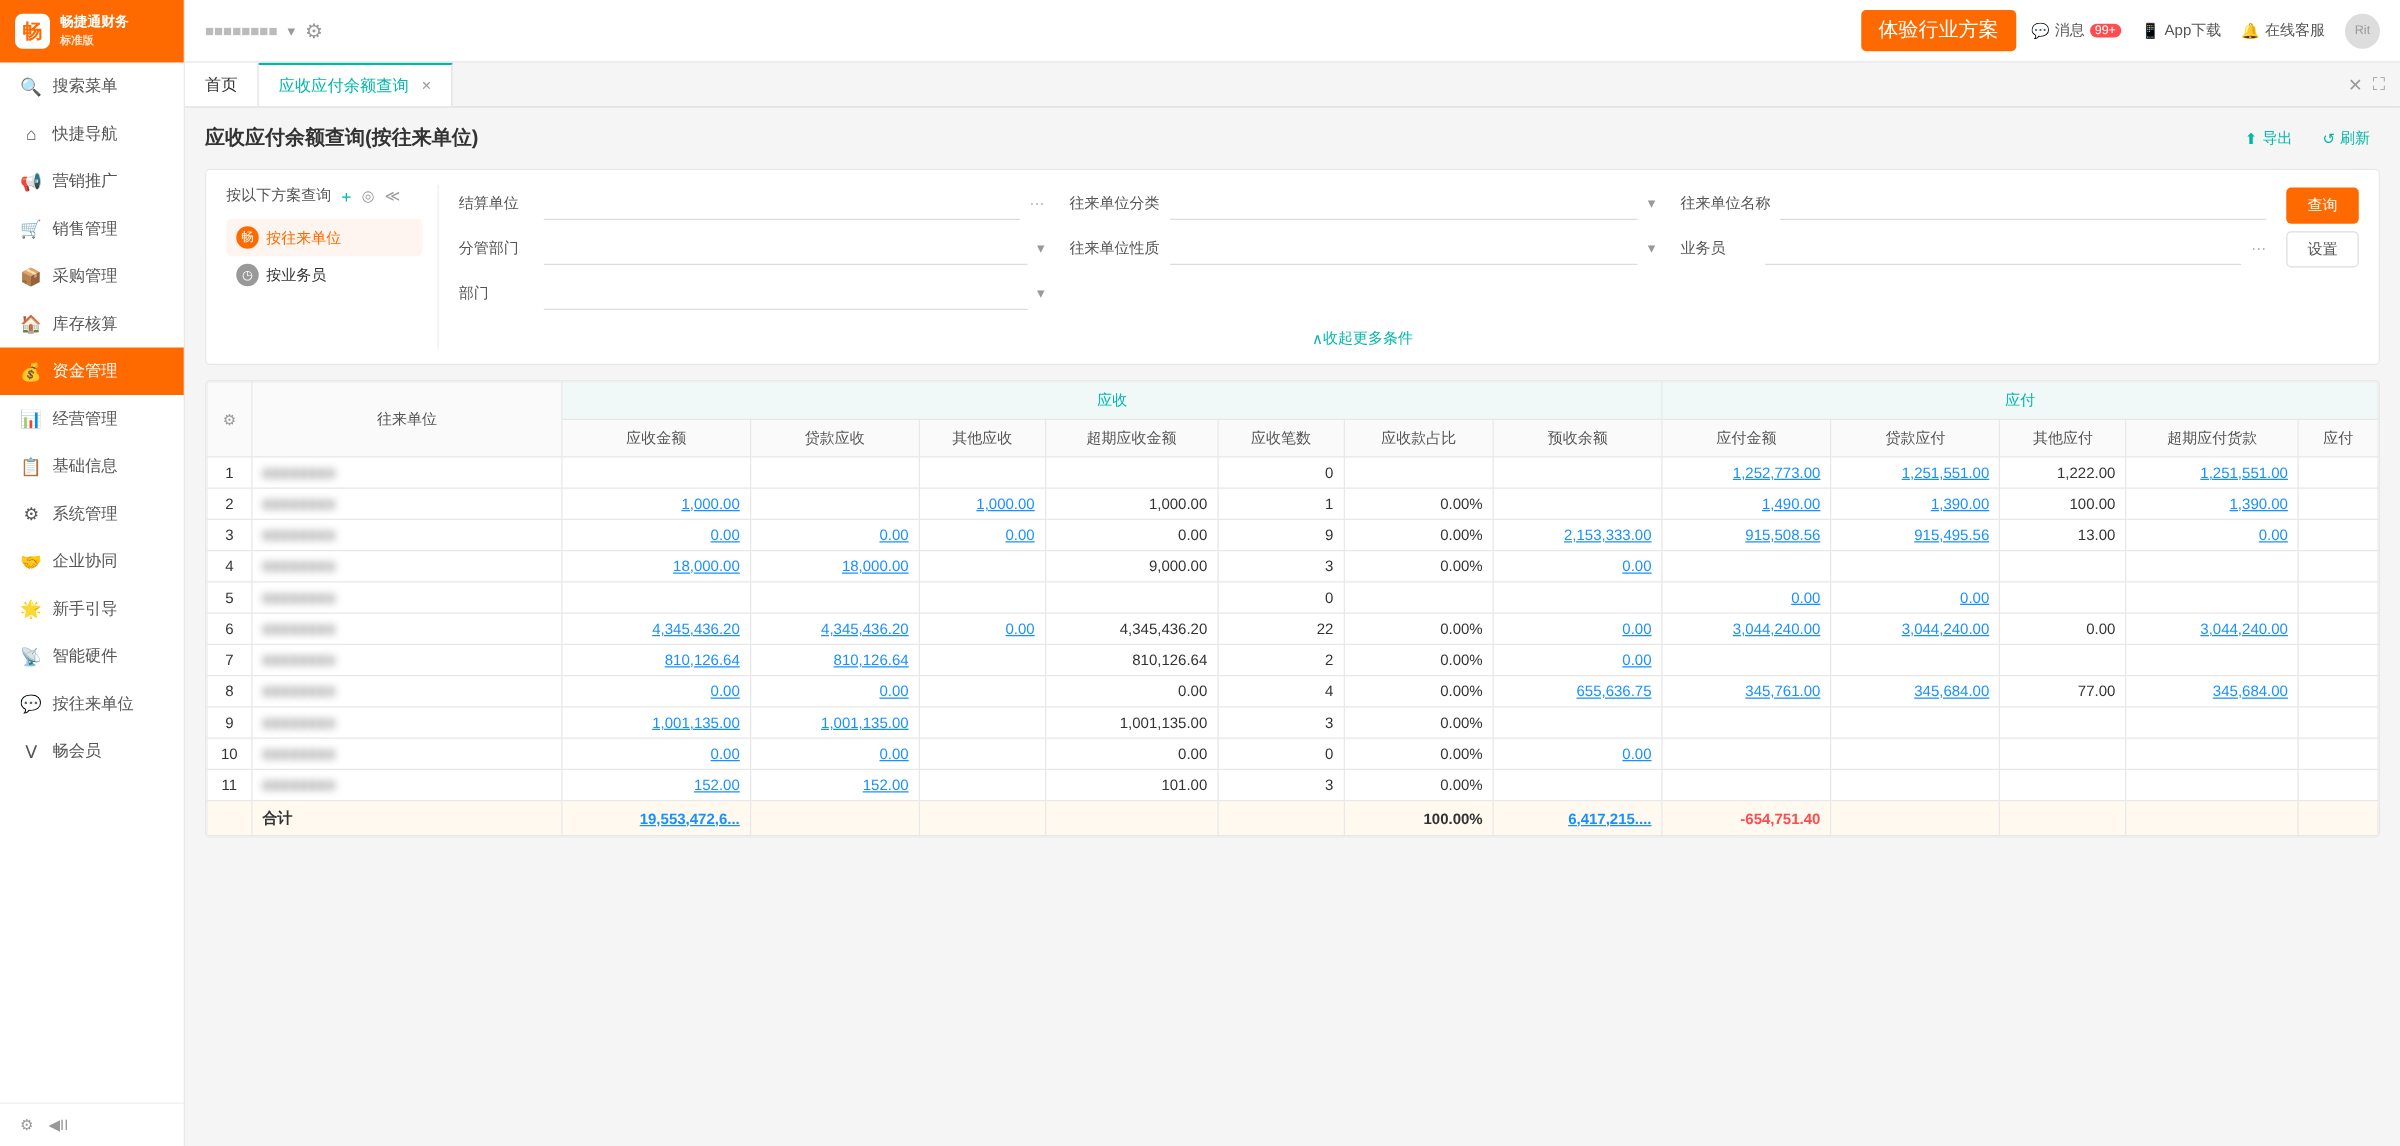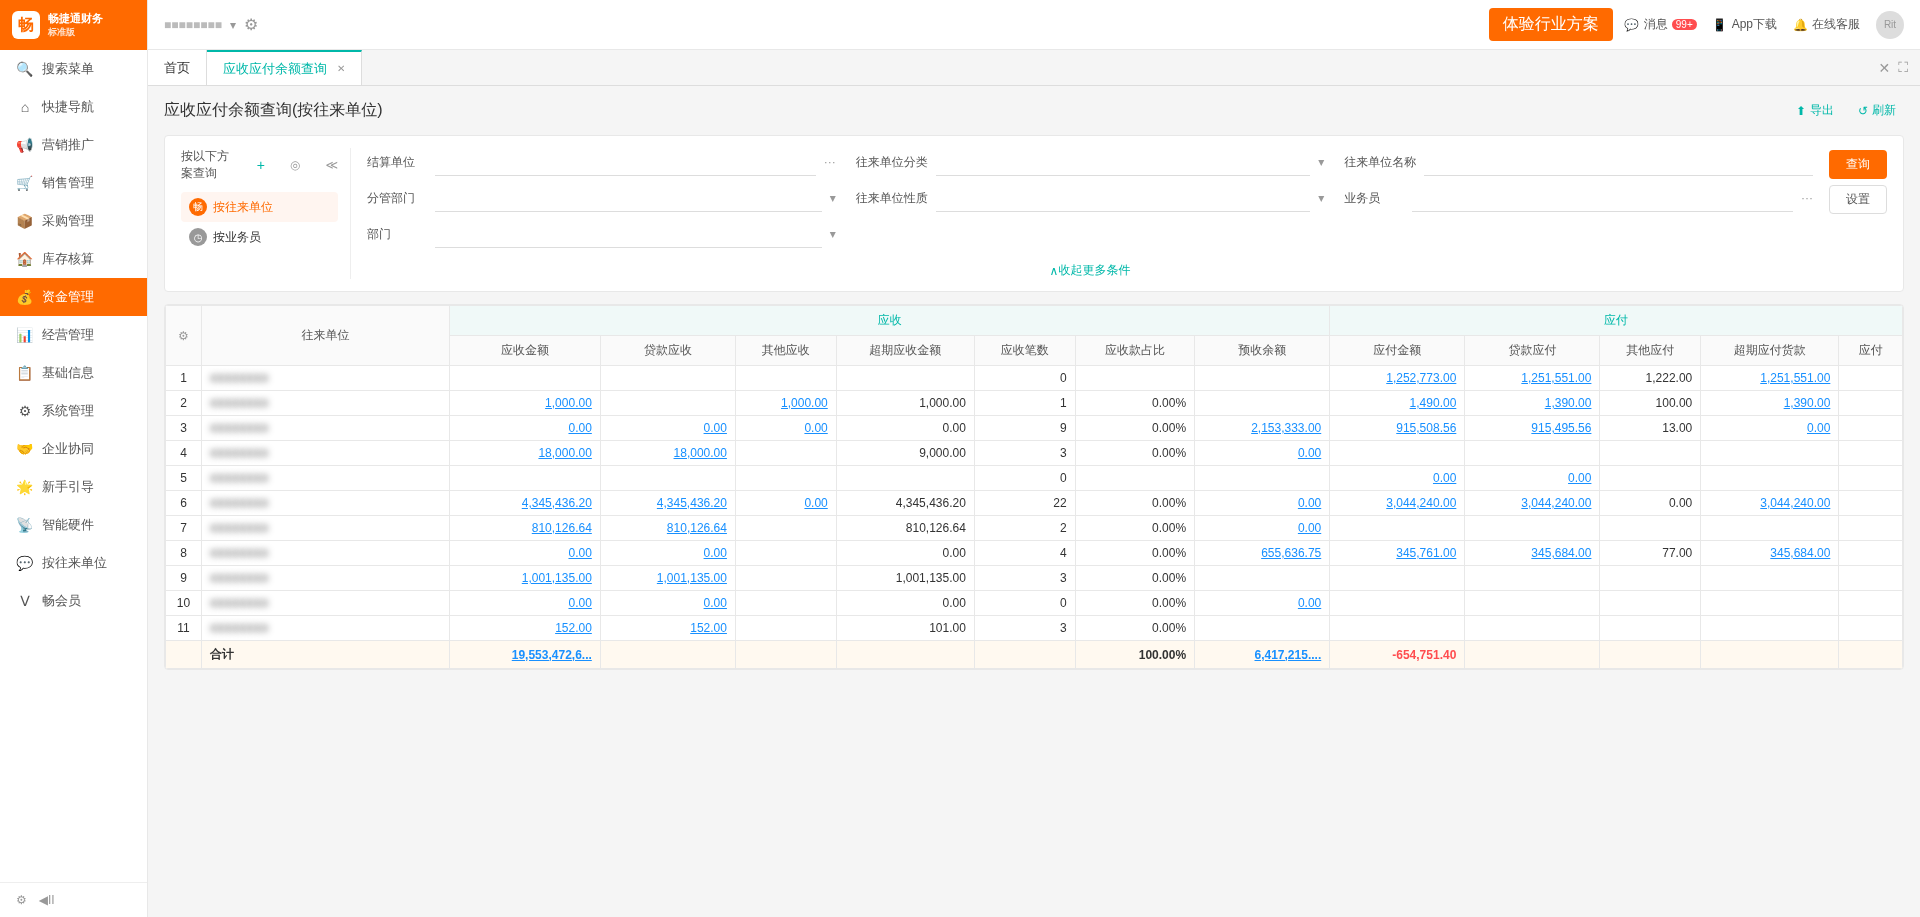--- a/index.html
+++ b/index.html
@@ -87,34 +87,34 @@
       position: fixed; left: 148px; top: 86px; right: 0; bottom: 0;
       overflow-y: auto; background: #f5f5f5;
     }
 
     .page-container { padding: 12px 16px; }
 
     .page-title-bar {
       display: flex; align-items: center; justify-content: space-between;
       margin-bottom: 12px;
     }
-    .page-title { font-size: 16px; font-weight: normal; color: #333; }
+    .page-title { font-size: 16px; font-weight: bold; color: #333; }
     .page-actions { display: flex; gap: 8px; align-items: center; }
     .action-btn {
       display: flex; align-items: center; gap: 4px; cursor: pointer;
       color: #00b8a9; font-size: 12px; padding: 4px 8px;
     }
 
     
     .filter-panel {
       background: #fff; border-radius: 4px; padding: 12px 16px; margin-bottom: 12px;
       border: 1px solid #e8e8e8;
     }
     .filter-header {
-      display: flex; align-items: center; gap: 25px; margin-bottom: 10px;
+      display: flex; align-items: center; gap: 8px; margin-bottom: 10px;
     }
     .filter-label { font-size: 12px; color: #555; }
     .filter-add-btn { color: #00b8a9; cursor: pointer; font-size: 14px; }
     .filter-row { display: flex; align-items: center; gap: 8px; margin-bottom: 8px; }
     .filter-field-label { color: #555; font-size: 12px; white-space: nowrap; min-width: 60px; }
     .filter-input {
       flex: 1; height: 28px; border: none; border-bottom: 1px solid #ddd;
       padding: 0 4px; font-size: 12px; outline: none; color: #333; background: transparent;
     }
     .filter-select {

